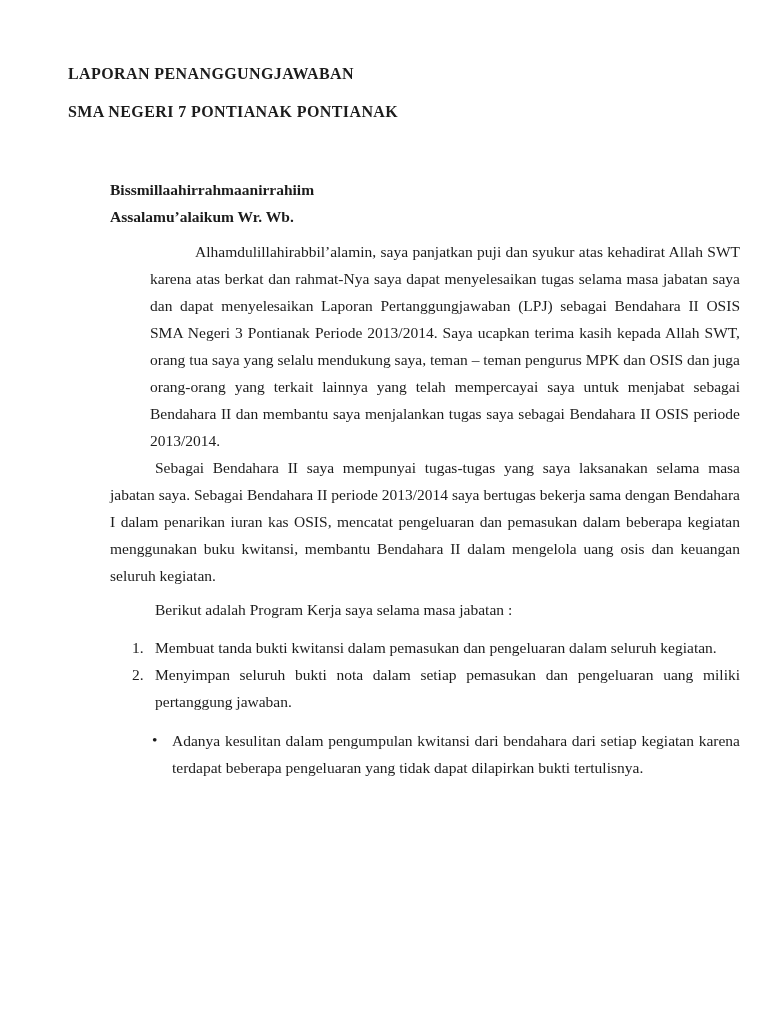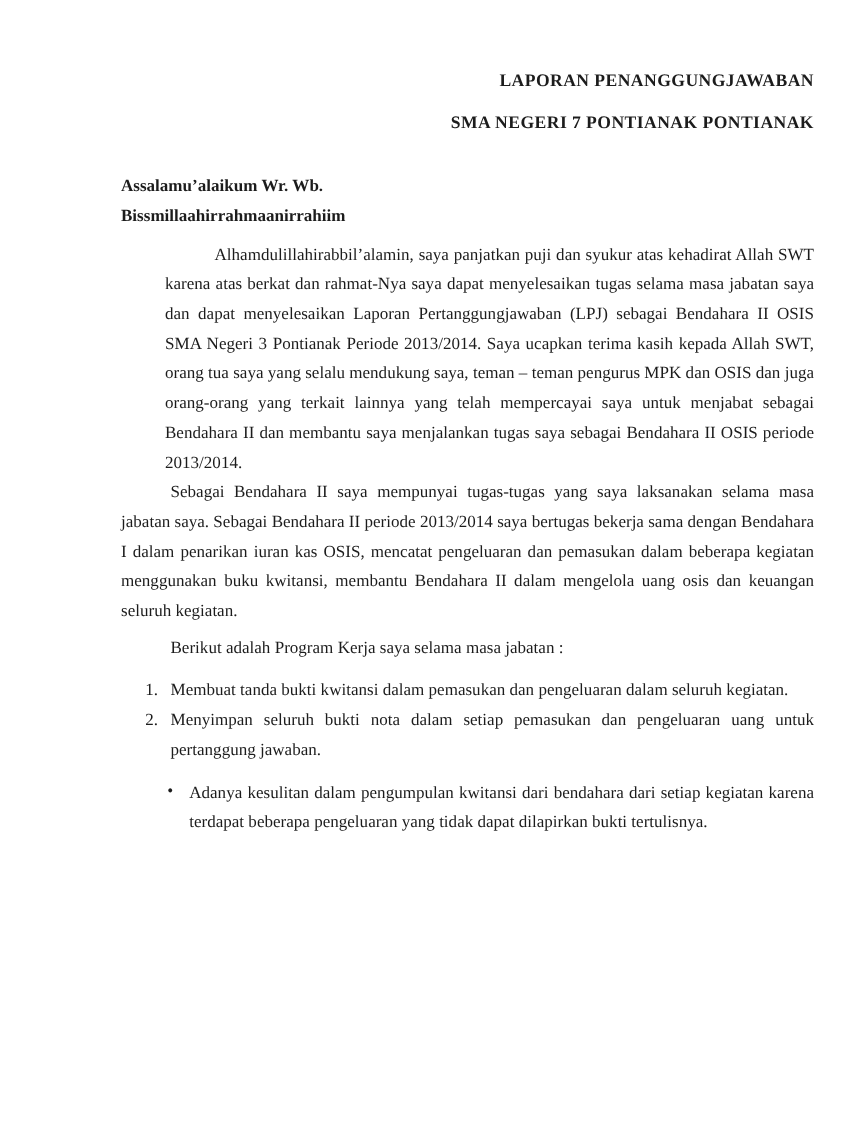--- a/index.html
+++ b/index.html
@@ -18,23 +18,23 @@
     box-sizing: border-box;
   }
   .content {
     box-sizing: border-box;
     width: 100%;
     height: 100%;
     padding: 66px 28px 0 110px;
   }
   
   .title-block {
-    text-align: right;
+    text-align: left;
     margin-left: -42px;
-    margin-bottom: 36px;
+    margin-bottom: 56px;
   }
   .title-line {
     font-weight: bold;
     font-size: 16px;
     line-height: 16px;
     letter-spacing: 0.4px;
     margin-bottom: 22px;
     white-space: nowrap;
   }
   .salutation {
@@ -91,37 +91,37 @@
 <div class="page">
   <div class="content">
 
     <div class="title-block">
       <div class="title-line">LAPORAN PENANGGUNGJAWABAN</div>
       <div class="title-line">SMA NEGERI 7 PONTIANAK PONTIANAK</div>
     </div>
 
     <div class="body-text">
 
+      <div class="salutation">Bissmillaahirrahmaanirrahiim</div>
       <div class="salutation">Assalamu’alaikum Wr. Wb.</div>
-      <div class="salutation">Bissmillaahirrahmaanirrahiim</div>
 
       <p class="para first">Alhamdulillahirabbil’alamin, saya panjatkan puji dan syukur atas kehadirat Allah SWT karena atas berkat dan rahmat-Nya saya dapat menyelesaikan tugas selama masa jabatan saya dan dapat menyelesaikan Laporan Pertanggungjawaban (LPJ) sebagai Bendahara II OSIS SMA Negeri 3 Pontianak Periode 2013/2014. Saya ucapkan terima kasih kepada Allah SWT, orang tua saya yang selalu mendukung saya, teman – teman pengurus MPK dan OSIS dan juga orang-orang yang terkait lainnya yang telah mempercayai saya untuk menjabat sebagai Bendahara II dan membantu saya menjalankan tugas saya sebagai Bendahara II OSIS periode 2013/2014.</p>
 
       <p class="para">Sebagai Bendahara II saya mempunyai tugas-tugas yang saya laksanakan selama masa jabatan saya. Sebagai Bendahara II periode 2013/2014 saya bertugas bekerja sama dengan Bendahara I dalam penarikan iuran kas OSIS, mencatat pengeluaran dan pemasukan dalam beberapa kegiatan menggunakan buku kwitansi, membantu Bendahara II dalam mengelola uang osis dan keuangan seluruh kegiatan.</p>
 
       <p class="para spaced">Berikut adalah Program Kerja saya selama masa jabatan :</p>
 
       <div class="olist">
         <div class="list-item">
           <span class="marker">1.</span>
           <span>Membuat tanda bukti kwitansi dalam pemasukan dan pengeluaran dalam seluruh kegiatan.</span>
         </div>
         <div class="list-item">
           <span class="marker">2.</span>
-          <span>Menyimpan seluruh bukti nota dalam setiap pemasukan dan pengeluaran uang untuk pertanggung jawaban.</span>
+          <span>Menyimpan seluruh bukti nota dalam setiap pemasukan dan pengeluaran uang miliki pertanggung jawaban.</span>
         </div>
       </div>
 
 
       <div class="blist">
         <div class="list-item">
           <span class="marker">•</span>
           <span>Adanya kesulitan dalam pengumpulan kwitansi dari bendahara dari setiap kegiatan karena terdapat beberapa pengeluaran yang tidak dapat dilapirkan bukti tertulisnya.</span>
         </div>
       </div>

